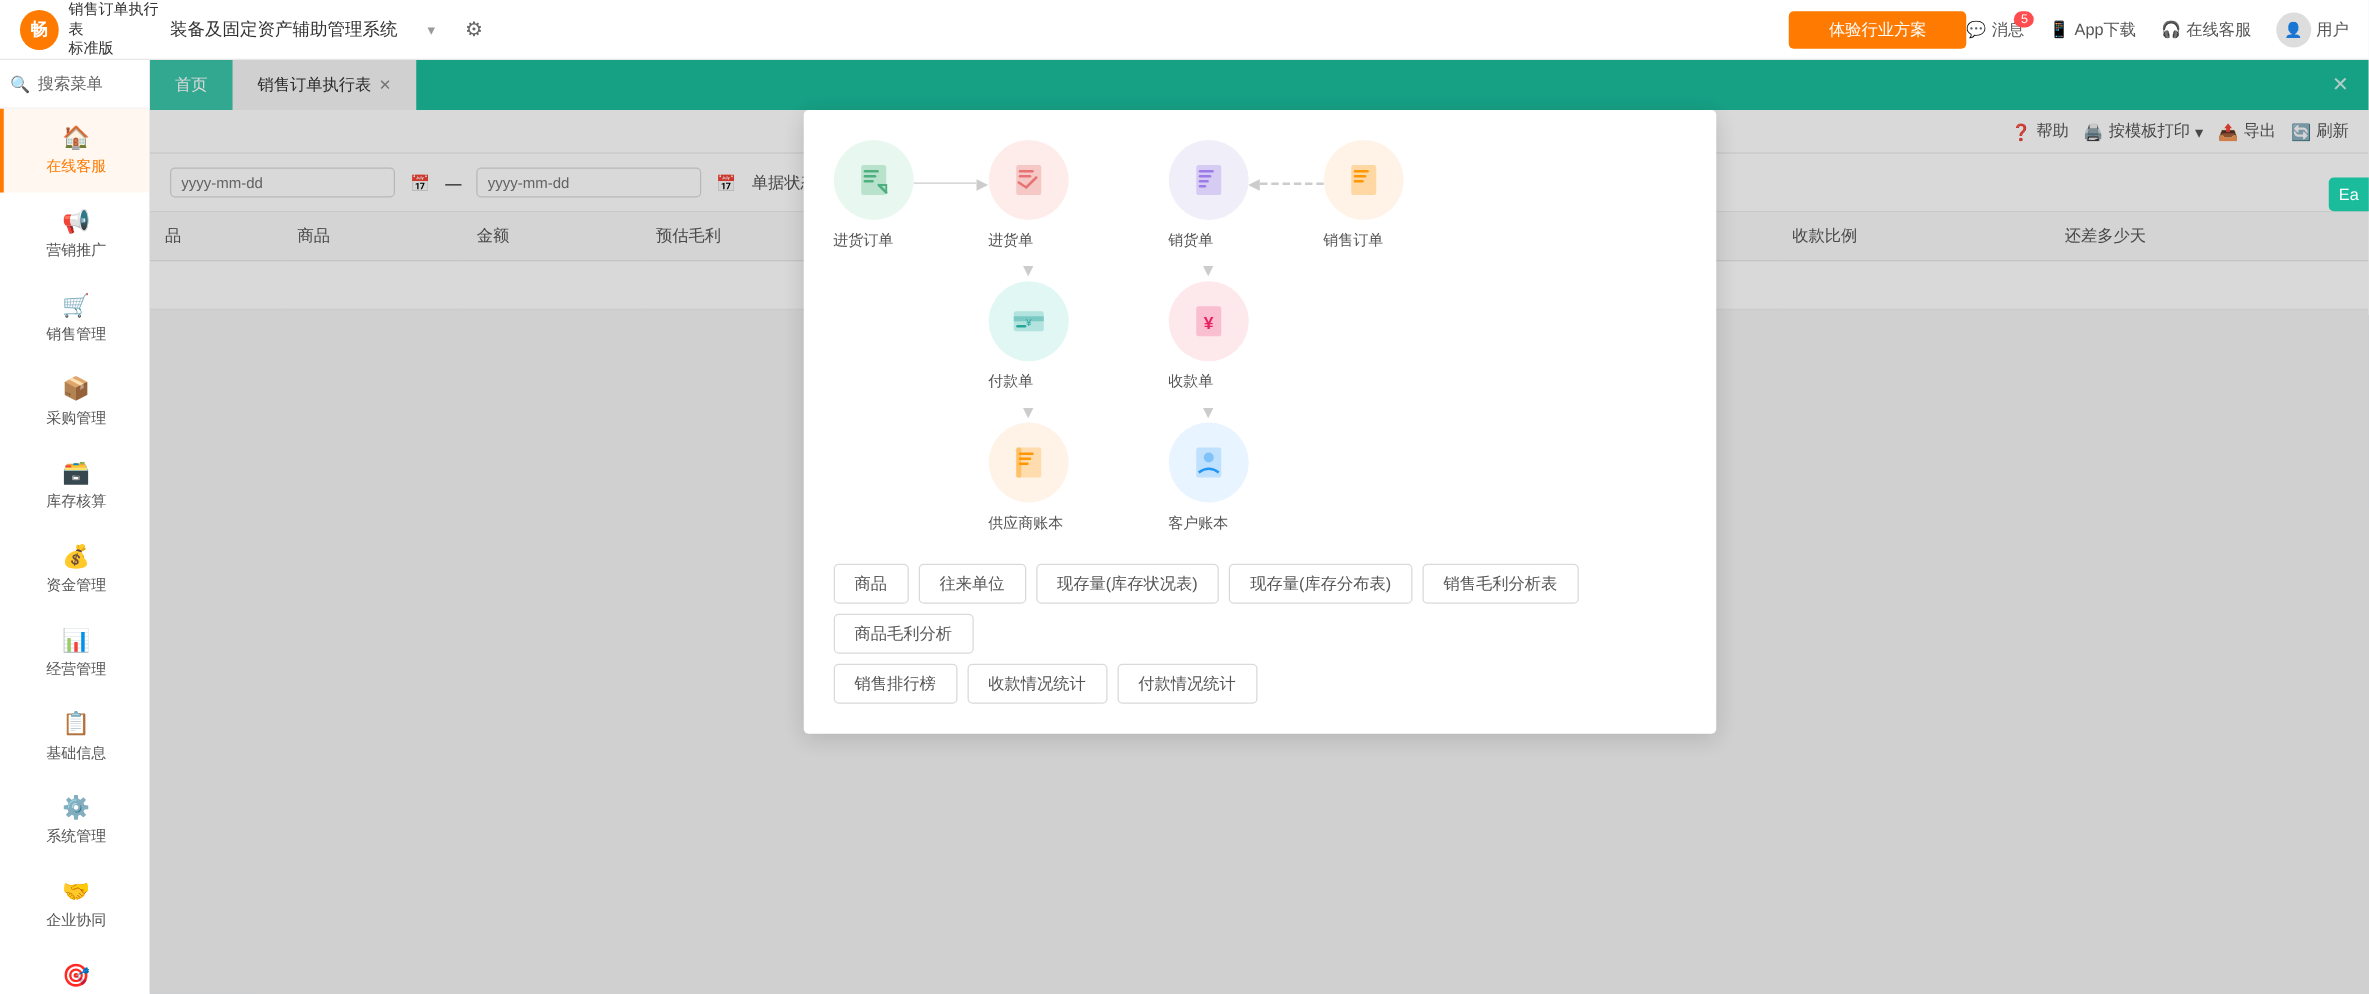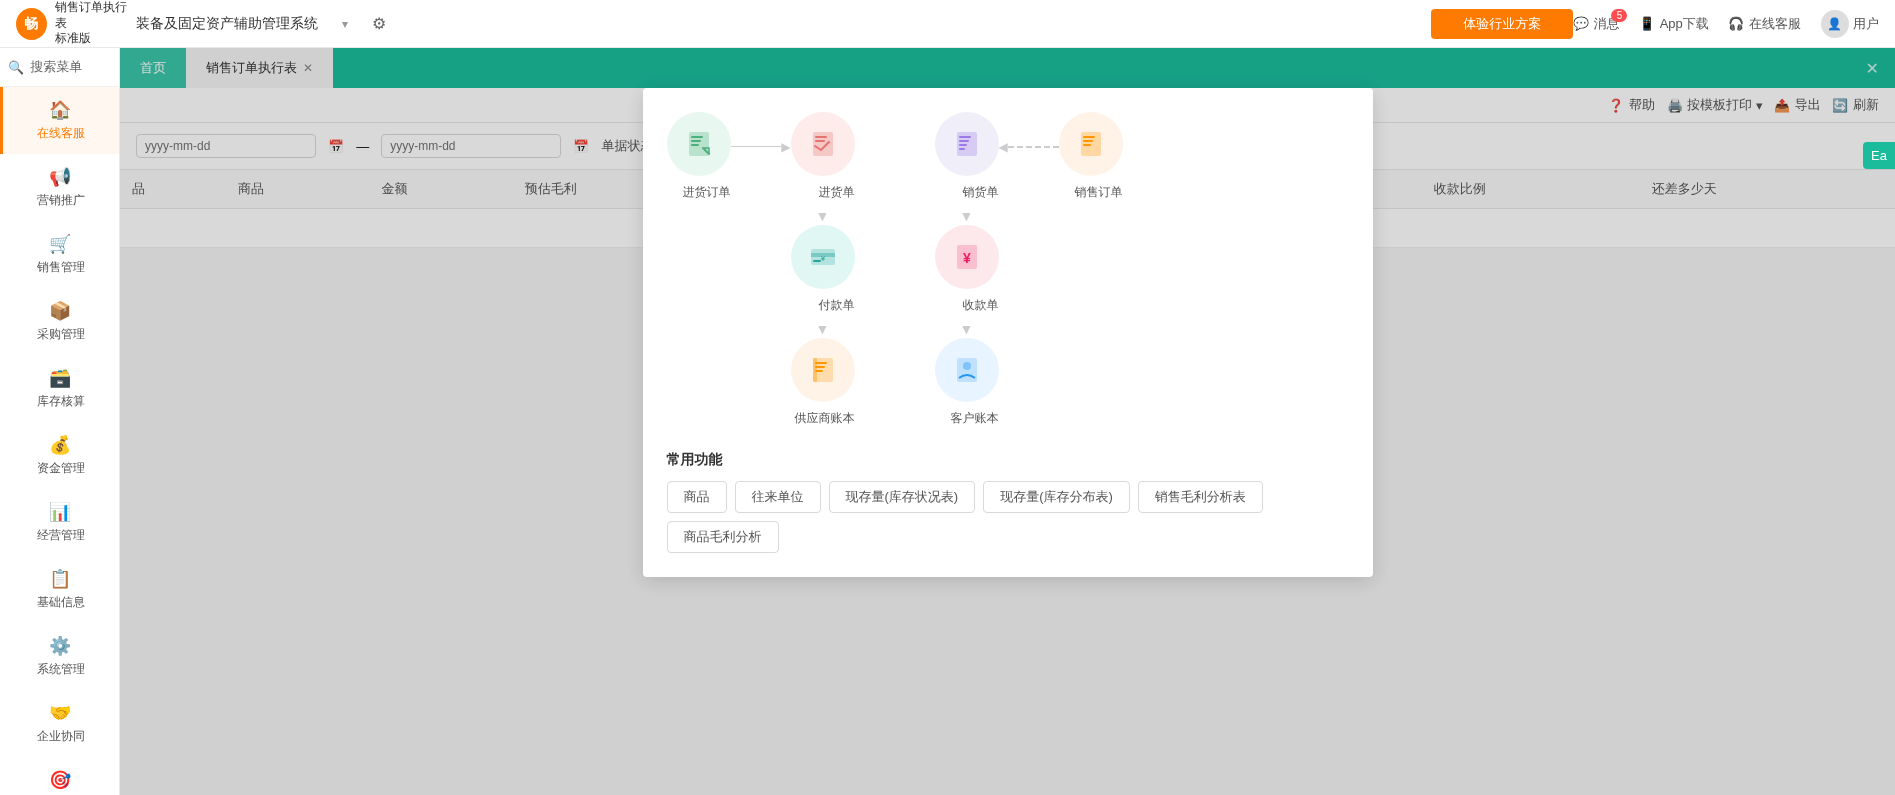--- a/index.html
+++ b/index.html
@@ -281,21 +281,21 @@
       width: 730px;
       margin: 40px auto;
       position: relative;
       padding: 24px;
       max-height: 520px;
       overflow-y: auto;
     }
     .flow-node {
       display: flex;
       flex-direction: column;
-      align-items: flex-end;
+      align-items: flex-start;
       gap: 8px;
       cursor: pointer;
     }
     .flow-circle {
       width: 64px; height: 64px;
       border-radius: 50%;
       display: flex; align-items: center; justify-content: center;
       font-size: 26px;
     }
     .flow-circle.green { background: #e8f8f0; }
@@ -641,27 +641,31 @@
                 <path d="M8 24 Q16 18 24 24" stroke="#2196f3" stroke-width="2" fill="none"></path>
               </svg>
             </div>
             <span class="flow-label">客户账本</span>
           </div>
         </div>
       </div>
     </div>
 
     <div class="common-functions">
-      <div class="common-functions-title">常用功能</div>
       <div class="func-buttons">
         <button class="func-btn">商品</button>
         <button class="func-btn">往来单位</button>
         <button class="func-btn">现存量(库存状况表)</button>
         <button class="func-btn">现存量(库存分布表)</button>
         <button class="func-btn">销售毛利分析表</button>
         <button class="func-btn">商品毛利分析</button>
       </div>
+      <div class="func-buttons" style="margin-top:8px;">
+        <button class="func-btn">销售排行榜</button>
+        <button class="func-btn">收款情况统计</button>
+        <button class="func-btn">付款情况统计</button>
+      </div>
     </div>
 
   </div>
 </div>
 
 <div class="ea-badge">Ea</div>
 
 </body></html>

